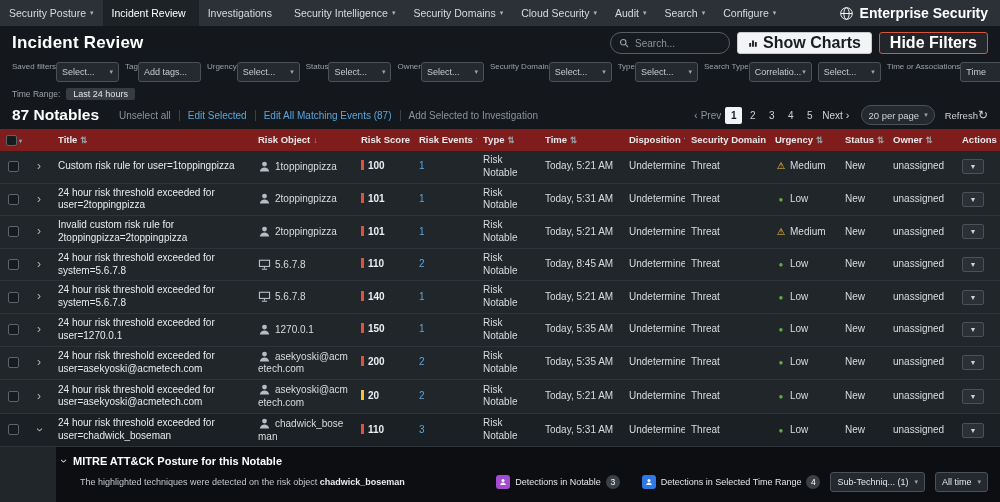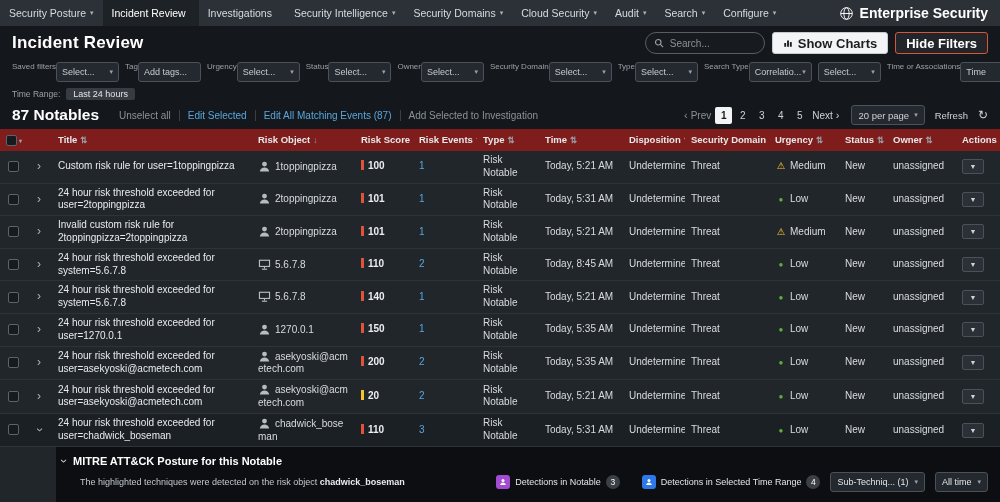--- a/index.html
+++ b/index.html
@@ -21,21 +21,21 @@
   .globe svg { width:15px; height:15px; display:block; }
 
   
   .pagehead { display:flex; align-items:center; padding:6px 12px 3px 12px; flex:none; }
   .title { margin:0; font-size:17px; font-weight:bold; color:#fff; letter-spacing:.2px; }
   .head-ctrls { margin-left:auto; display:flex; align-items:center; gap:7px; }
   .searchbox { display:flex; align-items:center; gap:4px; width:120px; height:22px; border:1px solid #565d63; border-radius:11px; padding:0 8px; background:#171b1f; }
   .s-icon svg { width:10px; height:10px; display:block; }
   .s-input { flex:1; min-width:0; background:transparent; border:none; outline:none; color:#dfe2e5; font-size:10px; font-family:inherit; }
   .s-input::placeholder { color:#8b9299; }
-  .btn { height:22px; display:inline-flex; align-items:center; gap:5px; padding:0 10px; border-radius:3px; font-size:13px; font-weight:bold; font-family:inherit; cursor:pointer; }
+  .btn { height:22px; display:inline-flex; align-items:center; gap:5px; padding:0 10px; border-radius:3px; font-size:16px; font-weight:bold; font-family:inherit; cursor:pointer; }
   .btn.light { background:#f2f4f5; color:#1a1d21; border:1px solid #c6cacd; }
   .btn.light svg { width:10px; height:10px; display:block; }
   .btn.danger { background:#22262b; color:#fff; border:1px solid #d6563c; }
   .btn.submit { background:#6e7780; color:#343a40; border:1px solid #5c646c; width:66px; justify-content:center; }
 
   
   .filters { display:flex; align-items:flex-end; gap:6px; padding:2px 12px 6px 12px; flex:none; }
   .filter-items { display:flex; gap:6px; }
   .f-item { display:flex; flex-direction:row; }
   .f-label { height:11px; font-size:8px; color:#9aa1a8; margin-bottom:2px; white-space:nowrap; }
@@ -61,22 +61,22 @@
   .ir-action:first-child { border-left:none; }
   .ir-action.link { color:#58a6dd; }
   .ir-action.muted { color:#8b9299; }
   .paging { margin-left:auto; display:flex; align-items:center; gap:4px; font-size:10px; color:#cfd3d7; }
   .pg { display:inline-flex; align-items:center; gap:3px; cursor:pointer; }
   .pg.muted { color:#8b9299; }
   .pg-ch { font-size:11px; }
   .pg-pages { display:inline-flex; gap:2px; }
   .pg-num { min-width:17px; height:17px; display:inline-flex; align-items:center; justify-content:center; border-radius:2px; cursor:pointer; }
   .pg-num.current { background:#f2f4f5; color:#14181c; font-weight:bold; }
-  .perpage { height:20px; border:1px solid #4b5158; background:#24292f; border-radius:3px; display:inline-flex; align-items:center; gap:5px; padding:0 6px; font-size:9.5px; margin-left:8px; cursor:pointer; }
-  .refresh { display:inline-flex; align-items:center; gap:10px; margin-left:6px; color:#cfd3d7; font-size:9.5px; cursor:pointer; }
+  .perpage { height:20px; border:1px solid #4b5158; background:#24292f; border-radius:10px; display:inline-flex; align-items:center; gap:5px; padding:0 6px; font-size:9.5px; margin-left:8px; cursor:pointer; }
+  .refresh { display:inline-flex; align-items:center; gap:0; margin-left:6px; color:#cfd3d7; font-size:9.5px; cursor:pointer; }
   .r-glyph { font-size:12px; }
 
   
   .tablewrap { flex:none; }
   .ntable { width:100%; border-collapse:collapse; table-layout:fixed; }
   .ntable thead th { background:#7f1d1d; color:#e6e8ea; font-size:9.5px; font-weight:bold; text-align:left; padding:5px 6px; white-space:nowrap; overflow:hidden; }
   .sort-icon { margin-left:3px; color:#9aa1a8; font-size:8.5px; }
   .ntable tbody td { background:#21262b; border-bottom:1px solid #2e3339; padding:3px 6px; font-size:10px; color:#d9dcdf; line-height:1.28; vertical-align:middle; overflow:hidden; }
   tr.expanded td { background:#1b2024; }
   .checkbox { display:inline-block; width:11px; height:11px; background:#171b1f; border:1px solid #5c636a; border-radius:2px; vertical-align:middle; cursor:pointer; }

